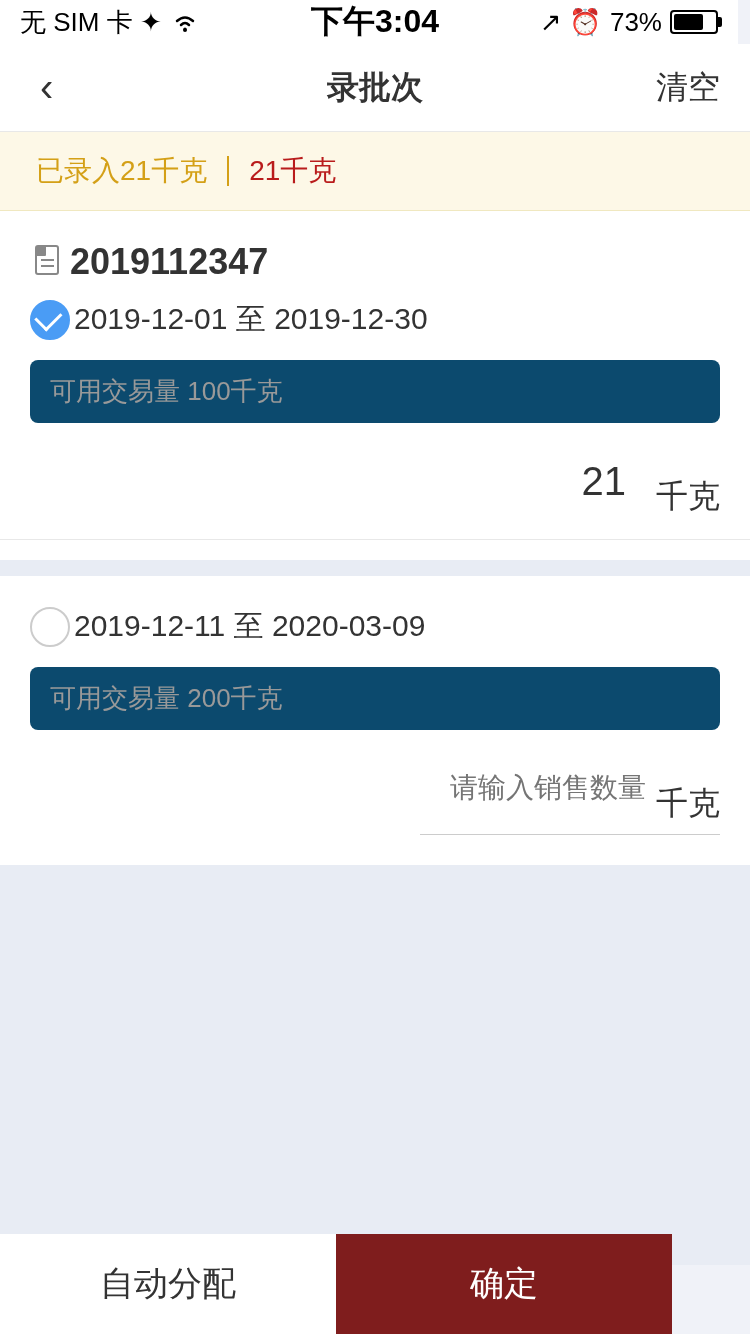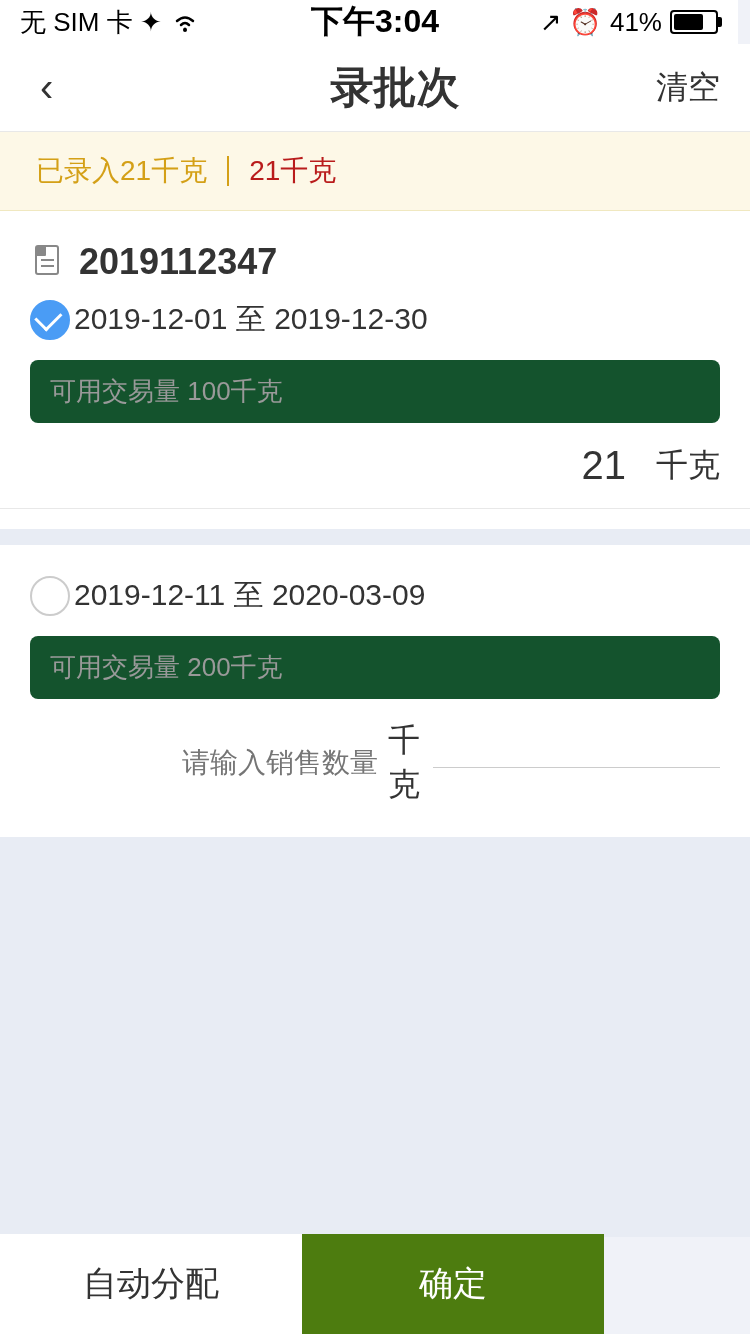--- a/index.html
+++ b/index.html
@@ -83,27 +83,26 @@
       padding: 0 30px;
       border-bottom: 1px solid #e8e8e8;
     }
     .nav-back {
       font-size: 40px;
       color: #333;
       cursor: pointer;
       padding: 10px;
     }
     .nav-title {
-      font-size: 43px;
+      font-size: 32px;
       font-weight: 600;
       color: #333;
       position: absolute;
       left: 50%;
       transform: translateX(-50%);
-      margin-left: 20px;
     }
     .nav-clear {
       font-size: 32px;
       color: #333;
       cursor: pointer;
     }
 
     
     .info-banner {
       width: 750px;
@@ -132,21 +131,21 @@
 
     
     .batch-item {
       background: #fff;
       padding: 30px 30px 0 30px;
       margin-bottom: 0;
     }
     .batch-header {
       display: flex;
       align-items: center;
-      gap: 9px;
+      gap: 0;
       margin-bottom: 16px;
     }
     .batch-icon {
       width: 40px;
       height: 36px;
       display: flex;
       align-items: center;
       justify-content: center;
     }
     .batch-id {
@@ -182,21 +181,21 @@
       border-left: 3px solid #fff;
       border-bottom: 3px solid #fff;
       transform: rotate(-45deg) translateY(-3px);
       display: block;
     }
     .batch-date {
       font-size: 30px;
       color: #333;
     }
     .available-qty {
-      background: #14532d;
+      background: #0c4a6e;
       border-radius: 8px;
       padding: 14px 20px;
       font-size: 26px;
       color: #999;
       margin-bottom: 0;
     }
 
     
     .qty-input-row {
       background: #fff;
@@ -207,20 +206,21 @@
       border-bottom: 1px solid #e8e8e8;
     }
     .qty-value {
       font-size: 40px;
       color: #333;
       font-weight: 500;
     }
     .qty-unit {
       font-size: 32px;
       color: #333;
+      margin-top: 32px;
     }
     .qty-input {
       font-size: 28px;
       color: #ccc;
       border: none;
       outline: none;
       text-align: right;
       background: transparent;
       width: 300px;
     }
@@ -236,38 +236,38 @@
     .bottom-area {
       height: 400px;
       background: #e8ecf4;
     }
 
     
     .bottom-buttons {
       position: fixed;
       bottom: 0;
       left: 0;
-      width: 604px;
+      width: 672px;
       height: 100px;
       display: flex;
     }
     .btn-auto {
       flex: 1;
       background: #fff;
       border: none;
       font-size: 34px;
       color: #333;
       cursor: pointer;
       display: flex;
       align-items: center;
       justify-content: center;
     }
     .btn-confirm {
       flex: 1;
-      background: #4d7c0f;
+      background: #7f1d1d;
       border: none;
       font-size: 34px;
       color: #fff;
       cursor: pointer;
       display: flex;
       align-items: center;
       justify-content: center;
     }
 
     .batch-item-wrapper {
@@ -285,21 +285,21 @@
       <path d="M15 18 Q15 18 15 18" stroke="#000" stroke-width="3" fill="none" stroke-linecap="round"></path>
       <path d="M11 14 Q15 10 19 14" stroke="#000" stroke-width="2.5" fill="none" stroke-linecap="round"></path>
       <path d="M7 10 Q15 3 23 10" stroke="#000" stroke-width="2.5" fill="none" stroke-linecap="round"></path>
       <circle cx="15" cy="19" r="2" fill="#000"></circle>
     </svg>
   </div>
   <div class="status-center">下午3:04</div>
   <div class="status-right">
     <span>↗</span>
     <span>⏰</span>
-    <span>41%</span>
+    <span>73%</span>
     <div class="battery">
       <div class="battery-fill"></div>
     </div>
   </div>
 </div>
 
 <div class="nav-bar">
   <span class="nav-back">‹</span>
   <span class="nav-title">录批次</span>
   <span class="nav-clear">清空</span>
@@ -343,21 +343,21 @@
 <div class="batch-item-wrapper">
   <div class="batch-item">
     <div class="batch-date-row">
       <div class="radio-btn"></div>
       <span class="batch-date">2019-12-11 至 2020-03-09</span>
     </div>
     <div class="available-qty">可用交易量 200千克</div>
   </div>
 
   <div style="background:#fff; padding: 20px 30px 10px 30px; display:flex; align-items:center; justify-content:flex-end; gap:20px;">
-    <div style="display:flex; align-items:center; flex:1;">
+    <div style="display:flex; flex-direction:column; align-items:flex-end; flex:1;">
       <div style="display:flex; align-items:center; gap:10px;">
         <input type="text" class="qty-input" style="font-size: 28px; color: rgb(187, 187, 187); border: none; outline: none; text-align: right; background: transparent; width: 350px;" placeholder="请输入销售数量">
         <span class="qty-unit">千克</span>
       </div>
       <div style="width:300px; height:1px; background:#ccc; margin-top:8px;"></div>
     </div>
   </div>
 </div>
 
 <div class="bottom-area"></div>

